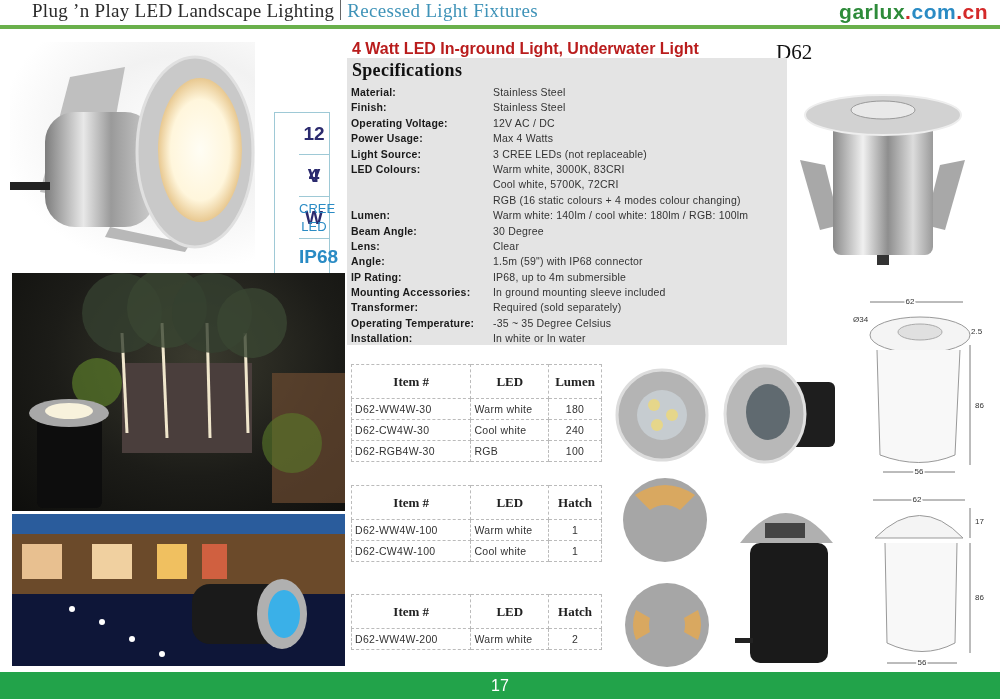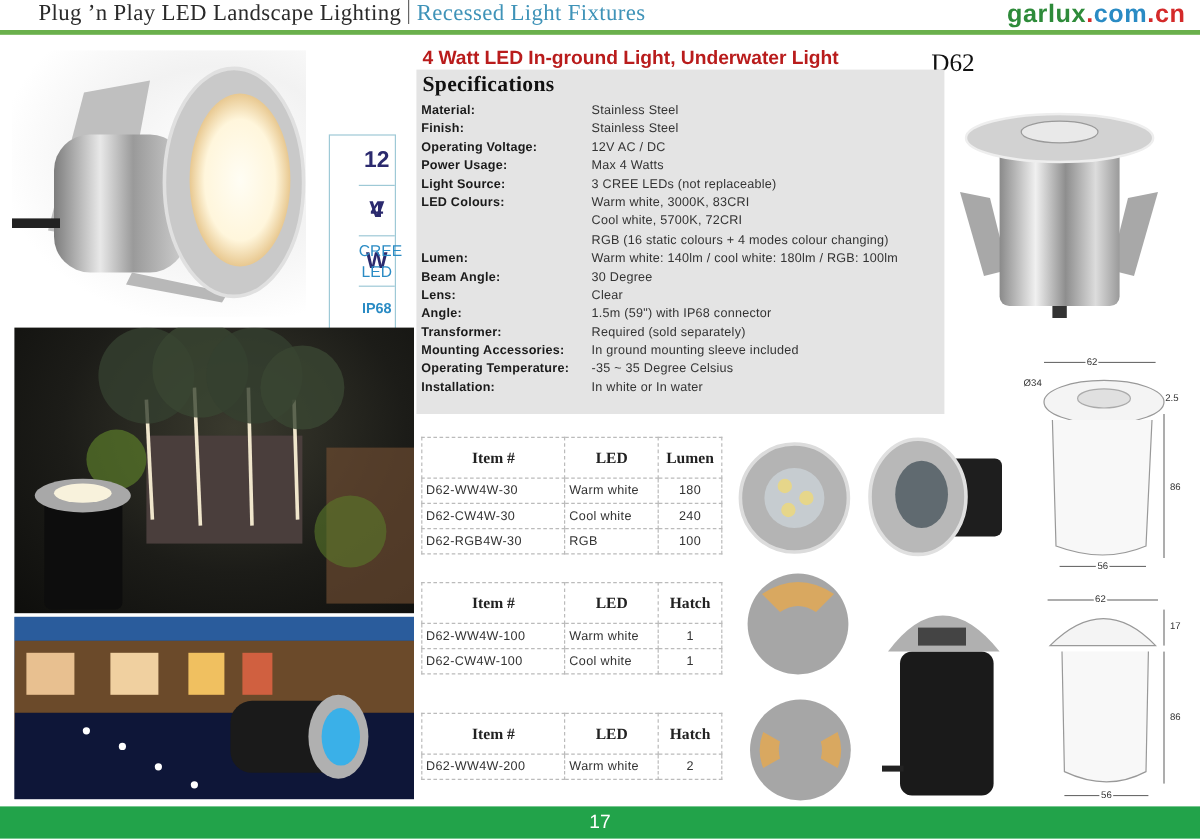--- a/index.html
+++ b/index.html
@@ -29,21 +29,21 @@
   .spec-k { width: 142px; font-weight: bold; color: #1a1a1a; white-space: nowrap; letter-spacing: 0.2px; }
   .spec-v { flex: 1; color: #333; white-space: nowrap; letter-spacing: 0.2px; }
 
   
   .badges { position: absolute; left: 274px; top: 112px; width: 56px; border: 1px solid #9ec9d6; background: #fff; padding-left: 24px; }
   .badge { border-bottom: 1px solid #9ec9d6; text-align: center; font-weight: bold; }
   .badge:last-child { border-bottom: none; }
   .b-volt { height: 42px; line-height: 42px; font-size: 19px; color: #2b2a6e; }
   .b-watt { height: 42px; line-height: 42px; font-size: 19px; color: #2b2a6e; }
   .b-cree { height: 42px; padding-top: 3px; font-size: 13px; font-weight: normal; color: #2a8bc4; line-height: 18px; }
-  .b-ip { height: 36px; line-height: 36px; font-size: 12px; color: #2a8bc4; }
+  .b-ip { height: 36px; line-height: 36px; font-size: 19px; color: #2a8bc4; }
 
   
   .itbl { position: absolute; left: 351px; width: 251px; border-collapse: collapse; font-size: 10.5px; }
   .itbl th, .itbl td { border: 1px dashed #bbb; }
   .itbl th { height: 34px; font-family: "Liberation Serif", serif; font-weight: bold; font-size: 13px; color: #222; }
   .itbl td { height: 21px; padding-left: 3px; color: #333; letter-spacing: 0.3px; }
   .itbl td.c3 { text-align: center; padding-left: 0; }
   .col1 { width: 120px; } .col2 { width: 78px; } .col3 { width: 53px; }
 
   
@@ -153,26 +153,30 @@
       </div>
     <div class="spec-row">
         <span class="spec-k">Lens:</span>
         <span class="spec-v">Clear</span>
       </div>
     <div class="spec-row">
         <span class="spec-k">Angle:</span>
         <span class="spec-v">1.5m (59") with IP68 connector</span>
       </div>
     <div class="spec-row">
+        <span class="spec-k">IP Rating:</span>
+        <span class="spec-v">IP68, up to 4m submersible</span>
+      </div>
+    <div class="spec-row">
+        <span class="spec-k">Mounting Accessories:</span>
+        <span class="spec-v">In ground mounting sleeve included</span>
+      </div>
+    <div class="spec-row">
         <span class="spec-k">Transformer:</span>
         <span class="spec-v">Required (sold separately)</span>
-      </div>
-    <div class="spec-row">
-        <span class="spec-k">Mounting Accessories:</span>
-        <span class="spec-v">In ground mounting sleeve included</span>
       </div>
     <div class="spec-row">
         <span class="spec-k">Operating Temperature:</span>
         <span class="spec-v">-35 ~ 35 Degree Celsius</span>
       </div>
     <div class="spec-row">
         <span class="spec-k">Installation:</span>
         <span class="spec-v">In white or In water</span>
       </div>
   </div>

